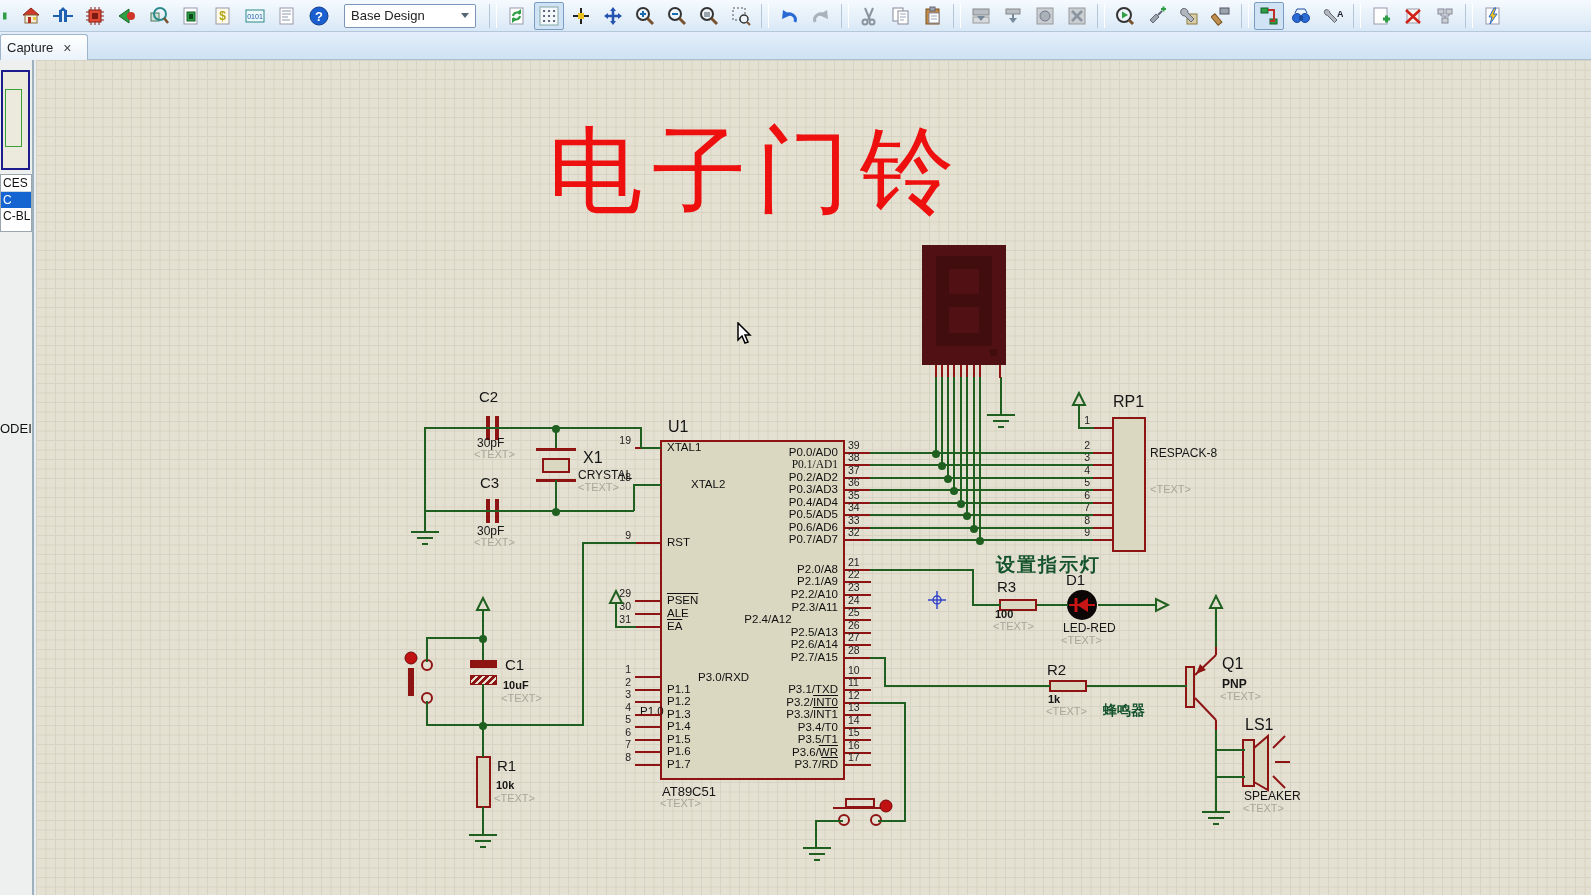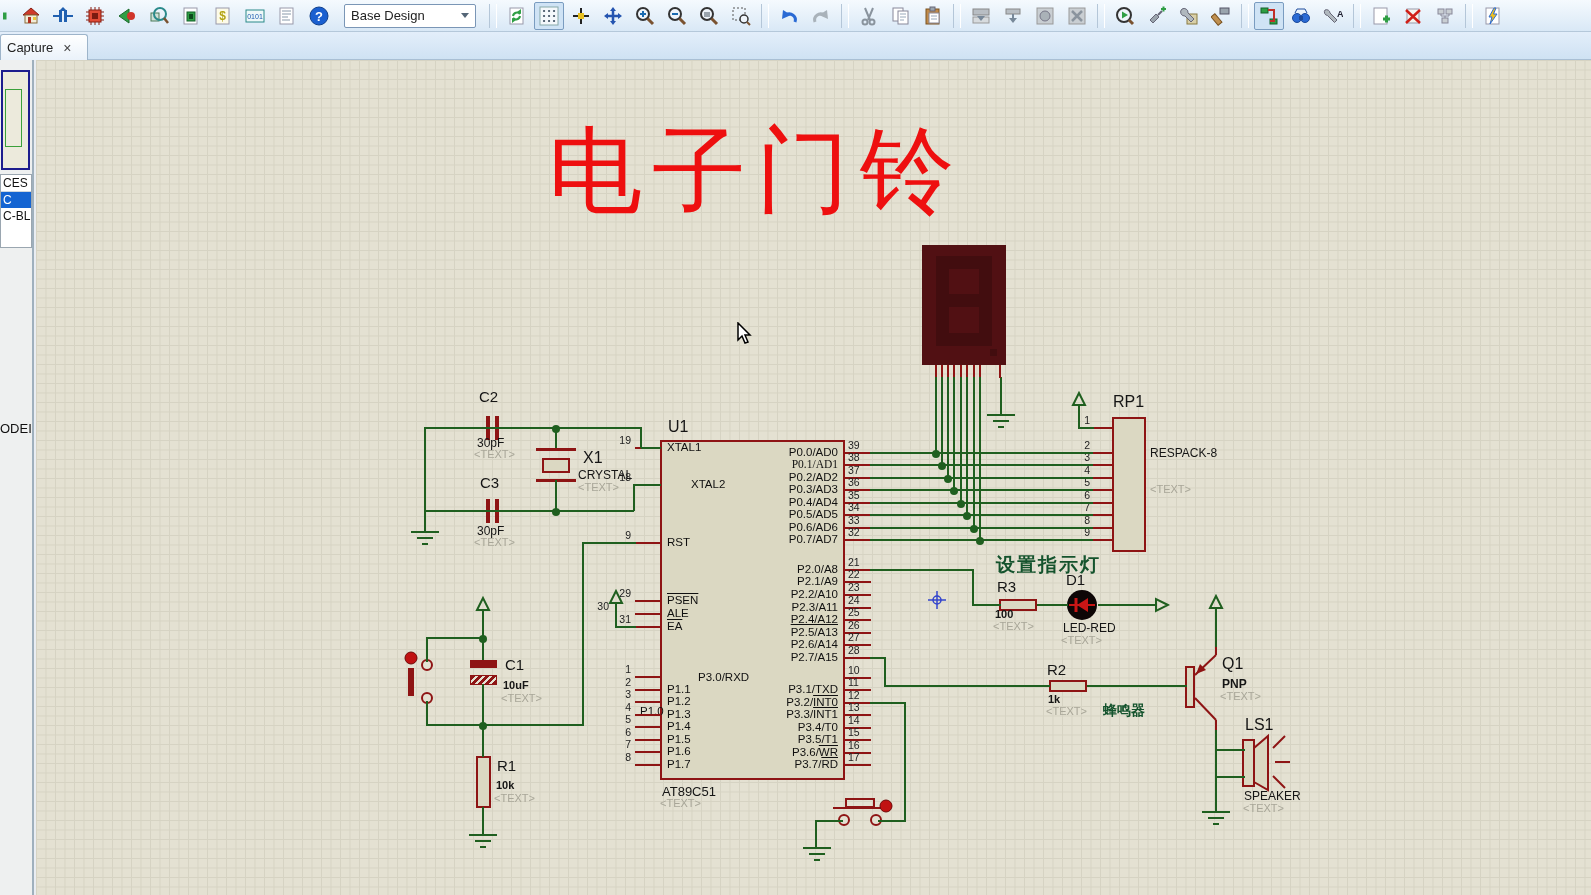--- a/index.html
+++ b/index.html
@@ -27,21 +27,21 @@
     border-radius:3px 3px 0 0;display:flex;align-items:center;gap:10px;padding-left:6px;
     box-sizing:border-box;font-size:13px;color:#222;}
   #tab-close{color:#444;font-size:14px;line-height:1;}
   
   #leftpanel{position:absolute;left:0;top:60px;width:34px;height:835px;background:#eef0f0;
     border-right:2px solid #9fb0bd;box-sizing:border-box;}
   #preview{position:absolute;left:1px;top:10px;width:29px;height:100px;background:#eceadc;
     border:2px solid #1c1c8e;box-sizing:border-box;}
   #preview .grect{position:absolute;left:2px;top:17px;width:15px;height:56px;
     border:1px solid #3aa03a;}
-  #devlist{position:absolute;left:0;top:114px;width:32px;height:74px;background:#fff;
+  #devlist{position:absolute;left:0;top:114px;width:32px;height:58px;background:#fff;
     border:1px solid #9aa6b0;box-sizing:border-box;font-size:12px;color:#111;}
   #devlist .hdr{padding:1px 2px;border-bottom:1px solid #cfd6dc;background:#fff;}
   .devrow{padding:1px 2px;white-space:nowrap;}
   .devrow.sel{background:#1464d2;color:#fff;}
   #clipped-label{position:absolute;left:0px;top:361px;font-size:13px;color:#111;}
   
   #canvas{position:absolute;left:36px;top:60px;width:1555px;height:835px;
     background-color:#e4e1d2;
     background-image:linear-gradient(#d6d3c3 1px,transparent 1px),
                      linear-gradient(90deg,#d6d3c3 1px,transparent 1px);
@@ -503,21 +503,21 @@
     <div class="stub" data-interactable="false" style="left: 635px; top: 484px; width: 26px; height: 2px;"></div>
     <div class="pinnum" data-interactable="false" style="left: 595px; top: 471px; width: 36px; text-align: right;">18</div>
     <div class="pinlbl" data-interactable="false" style="left: 667px; top: 478px; margin-left: 24px;">XTAL2</div>
     <div class="stub" data-interactable="false" style="left: 635px; top: 542px; width: 26px; height: 2px;"></div>
     <div class="pinnum" data-interactable="false" style="left: 595px; top: 529px; width: 36px; text-align: right;">9</div>
     <div class="pinlbl" data-interactable="false" style="left: 667px; top: 536px;">RST</div>
     <div class="stub" data-interactable="false" style="left: 635px; top: 600px; width: 26px; height: 2px;"></div>
     <div class="pinnum" data-interactable="false" style="left: 595px; top: 587px; width: 36px; text-align: right;">29</div>
     <div class="pinlbl" data-interactable="false" style="left: 667px; top: 594px;"><span class="ov">PSEN</span></div>
     <div class="stub" data-interactable="false" style="left: 635px; top: 613px; width: 26px; height: 2px;"></div>
-    <div class="pinnum" data-interactable="false" style="left: 573px; top: 600px; width: 36px; text-align: right;">30</div>
+    <div class="pinnum" data-interactable="false" style="left: 595px; top: 600px; width: 36px; text-align: right;">30</div>
     <div class="pinlbl" data-interactable="false" style="left: 667px; top: 607px;">ALE</div>
     <div class="stub" data-interactable="false" style="left: 635px; top: 626px; width: 26px; height: 2px;"></div>
     <div class="pinnum" data-interactable="false" style="left: 595px; top: 613px; width: 36px; text-align: right;">31</div>
     <div class="pinlbl" data-interactable="false" style="left: 667px; top: 620px;"><span class="ov">EA</span></div>
     <div class="stub" data-interactable="false" style="left: 635px; top: 676px; width: 26px; height: 2px;"></div>
     <div class="pinnum" data-interactable="false" style="left: 595px; top: 663px; width: 36px; text-align: right;">1</div>
     <div class="pinlbl" data-interactable="false" style="left: 640px; top: 670px; margin-top: 35px;">P1.0</div>
     <div class="stub" data-interactable="false" style="left: 635px; top: 689px; width: 26px; height: 2px;"></div>
     <div class="pinnum" data-interactable="false" style="left: 595px; top: 676px; width: 36px; text-align: right;">2</div>
     <div class="pinlbl" data-interactable="false" style="left: 667px; top: 683px;">P1.1</div>
@@ -570,21 +570,21 @@
     <div class="pinnum" data-interactable="false" style="left: 848px; top: 568px;">22</div>
     <div class="pinlbl" data-interactable="false" style="left: 698px; top: 575px; width: 140px; text-align: right;">P2.1/A9</div>
     <div class="stub" data-interactable="false" style="left: 845px; top: 594px; width: 26px; height: 2px;"></div>
     <div class="pinnum" data-interactable="false" style="left: 848px; top: 581px;">23</div>
     <div class="pinlbl" data-interactable="false" style="left: 698px; top: 588px; width: 140px; text-align: right;">P2.2/A10</div>
     <div class="stub" data-interactable="false" style="left: 845px; top: 607px; width: 26px; height: 2px;"></div>
     <div class="pinnum" data-interactable="false" style="left: 848px; top: 594px;">24</div>
     <div class="pinlbl" data-interactable="false" style="left: 698px; top: 601px; width: 140px; text-align: right;">P2.3/A11</div>
     <div class="stub" data-interactable="false" style="left: 845px; top: 619px; width: 26px; height: 2px;"></div>
     <div class="pinnum" data-interactable="false" style="left: 848px; top: 606px;">25</div>
-    <div class="pinlbl" data-interactable="false" style="left: 698px; top: 613px; width: 140px; text-align: right; text-decoration: underline;">P2.4/A12</div>
+    <div class="pinlbl" data-interactable="false" style="left: 698px; top: 613px; width: 140px; text-align: center;">P2.4/A12</div>
     <div class="stub" data-interactable="false" style="left: 845px; top: 632px; width: 26px; height: 2px;"></div>
     <div class="pinnum" data-interactable="false" style="left: 848px; top: 619px;">26</div>
     <div class="pinlbl" data-interactable="false" style="left: 698px; top: 626px; width: 140px; text-align: right;">P2.5/A13</div>
     <div class="stub" data-interactable="false" style="left: 845px; top: 644px; width: 26px; height: 2px;"></div>
     <div class="pinnum" data-interactable="false" style="left: 848px; top: 631px;">27</div>
     <div class="pinlbl" data-interactable="false" style="left: 698px; top: 638px; width: 140px; text-align: right;">P2.6/A14</div>
     <div class="stub" data-interactable="false" style="left: 845px; top: 657px; width: 26px; height: 2px;"></div>
     <div class="pinnum" data-interactable="false" style="left: 848px; top: 644px;">28</div>
     <div class="pinlbl" data-interactable="false" style="left: 698px; top: 651px; width: 140px; text-align: right;">P2.7/A15</div>
     <div class="stub" data-interactable="false" style="left: 845px; top: 677px; width: 26px; height: 2px;"></div>

